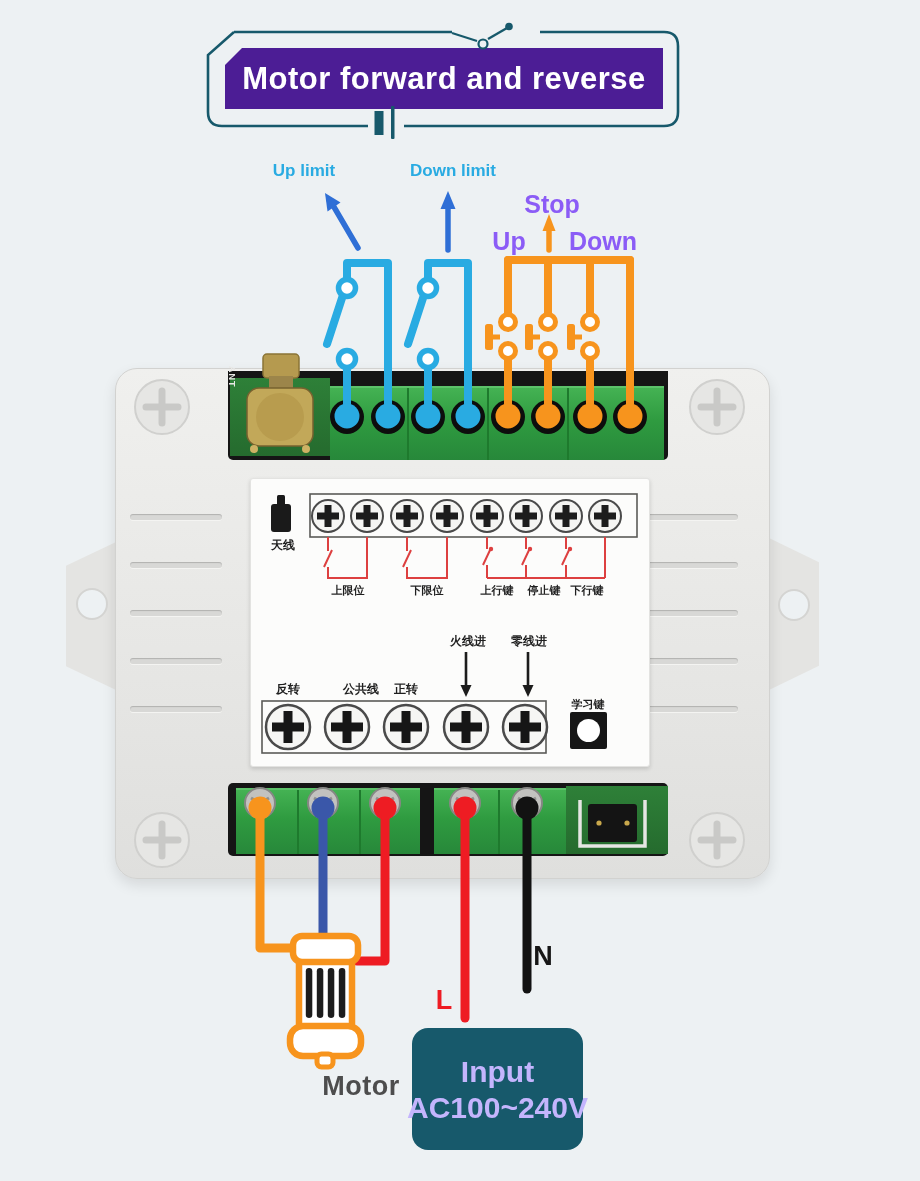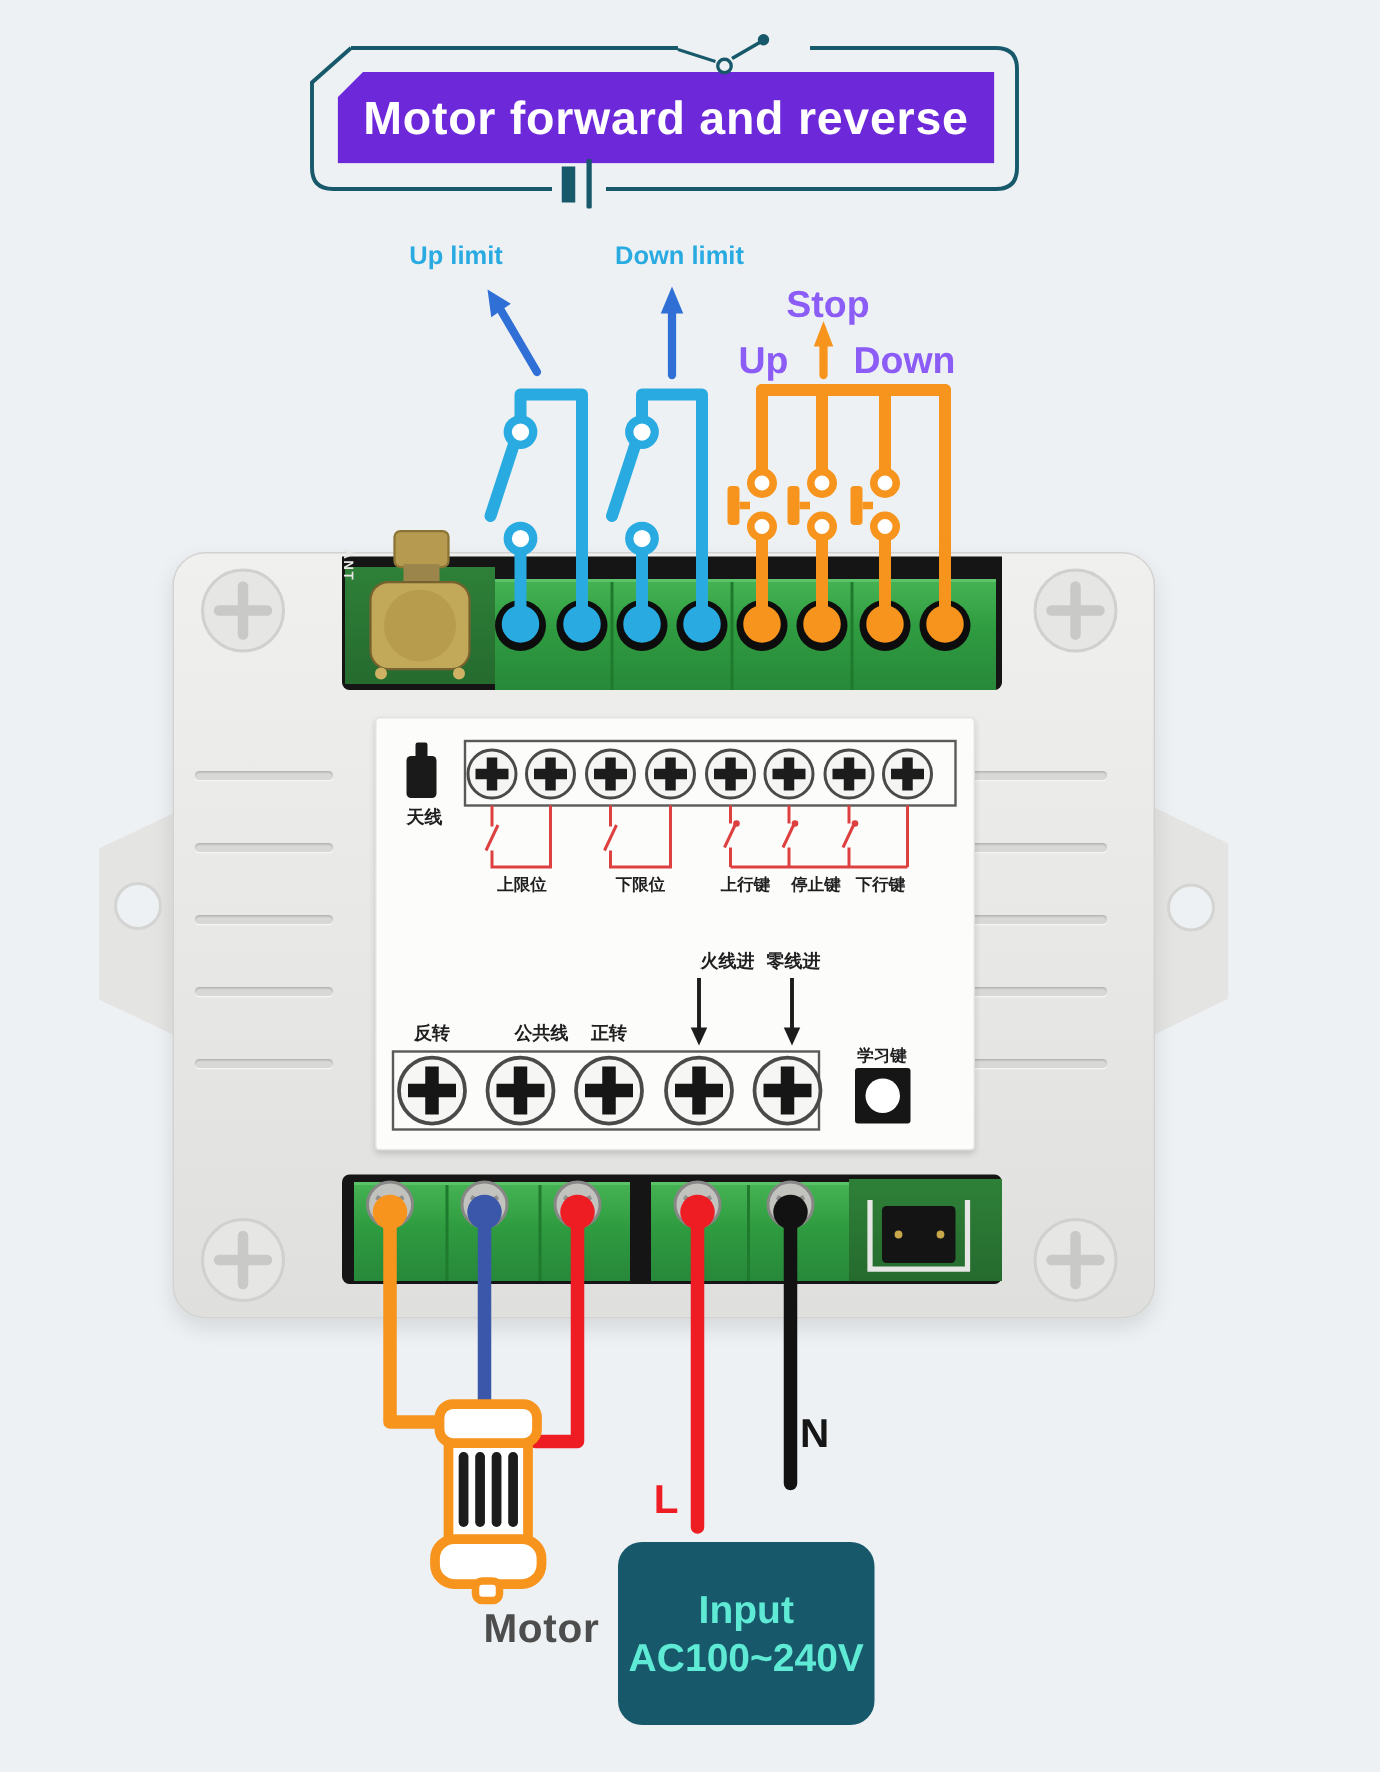--- a/index.html
+++ b/index.html
@@ -1,21 +1,21 @@
 <!DOCTYPE html>
 <html><head>
 <meta charset="utf-8">
 <style>
   html,body{margin:0;padding:0;background:#edf1f3;}
   #stage{position:relative;width:920px;height:1181px;background:#edf1f3;overflow:hidden;
          font-family:"Liberation Sans","DejaVu Sans",sans-serif;}
   .abs{position:absolute;}
   .ctr{position:absolute;transform:translate(-50%,-50%);white-space:nowrap;}
   
-  .banner-fill{left:225px;top:48px;width:438px;height:61px;background:#6d28d9;
+  .banner-fill{left:225px;top:48px;width:438px;height:61px;background:#4c1d95;
     clip-path:polygon(17px 0,100% 0,100% 100%,0 100%,0 17px);
     display:flex;align-items:center;justify-content:center;}
   .banner-title{color:#ffffff;font-size:31px;font-weight:bold;letter-spacing:.5px;}
   
   .cyan-lbl{color:#29abe2;font-size:17px;font-weight:bold;}
   .orange-lbl{color:#8b5cf6;font-size:25px;font-weight:bold;}
   
   .ear{background:#e4e4e2;}
   .ear-left{left:66px;top:542px;width:50px;height:148px;clip-path:polygon(100% 0,0 16%,0 84%,100% 100%);}
   .ear-right{left:769px;top:538px;width:50px;height:152px;clip-path:polygon(0 0,100% 16%,100% 84%,0 100%);}
@@ -32,21 +32,21 @@
   .ridge{height:6px;border-radius:3px;background:#d8d8d6;box-shadow:inset 0 1px 1px rgba(0,0,0,.18),0 1px 0 #f4f4f2;}
   .panel{left:250px;top:478px;width:398px;height:287px;background:#fcfcfb;border:1px solid #e3e3e1;
     border-radius:3px;box-shadow:0 2px 4px rgba(0,0,0,.15);}
   .cn{color:#1f1f1f;font-weight:bold;}
   .cn12{font-size:12px;}
   .cn11{font-size:11px;}
   .ant-txt{left:227px;top:366px;color:#e8e8e6;font-size:9px;font-weight:bold;writing-mode:vertical-rl;letter-spacing:1px;}
   
   .input-box{left:412px;top:1028px;width:171px;height:122px;background:#17596b;border-radius:16px;
     display:flex;flex-direction:column;align-items:center;justify-content:center;gap:3px;}
-  .input-box span{color:#5eead4;font-size:26px;font-weight:bold;line-height:1.1;}
+  .input-box span{color:#c4b5fd;font-size:30px;font-weight:bold;line-height:1.1;}
   .motor-lbl{color:#4d4d4d;font-size:27px;font-weight:bold;letter-spacing:.5px;}
   .l-lbl{color:#ee1c23;font-size:27px;font-weight:bold;}
   .n-lbl{color:#161616;font-size:27px;font-weight:bold;}
   svg.overlay{position:absolute;left:0;top:0;z-index:5;pointer-events:none;}
   .txt{z-index:8;}
 </style>
 </head>
 <body>
 
 <div id="stage">
@@ -317,21 +317,21 @@
   <span class="ctr txt orange-lbl" style="left:603px;top:241px;text-align:right;">Down</span>
 
   <span class="abs txt ant-txt">ANT</span>
 
   <span class="ctr txt cn cn12" style="left:283px;top:545px;">天线</span>
   <span class="ctr txt cn cn11" style="left:348px;top:590px;">上限位</span>
   <span class="ctr txt cn cn11" style="left:427px;top:590px;">下限位</span>
   <span class="ctr txt cn cn11" style="left:497px;top:590px;">上行键</span>
   <span class="ctr txt cn cn11" style="left:544px;top:590px;">停止键</span>
   <span class="ctr txt cn cn11" style="left:587px;top:590px;">下行键</span>
-  <span class="ctr txt cn cn12" style="left:468px;top:641px;margin-left:17px;">火线进</span>
+  <span class="ctr txt cn cn12" style="left:468px;top:641px;">火线进</span>
   <span class="ctr txt cn cn12" style="left:529px;top:641px;">零线进</span>
   <span class="ctr txt cn cn12" style="left:288px;top:689px;">反转</span>
   <span class="ctr txt cn cn12" style="left:361px;top:689px;">公共线</span>
   <span class="ctr txt cn cn12" style="left:406px;top:689px;">正转</span>
   <span class="ctr txt cn cn11" style="left:588px;top:704px;">学习键</span>
 
   <span class="ctr txt l-lbl" style="left:444px;top:1000px;">L</span>
   <span class="ctr txt n-lbl" style="left:543px;top:956px;">N</span>
   <span class="ctr txt motor-lbl" style="left:329px;top:1086px;margin-left:32px;">Motor</span>
 

